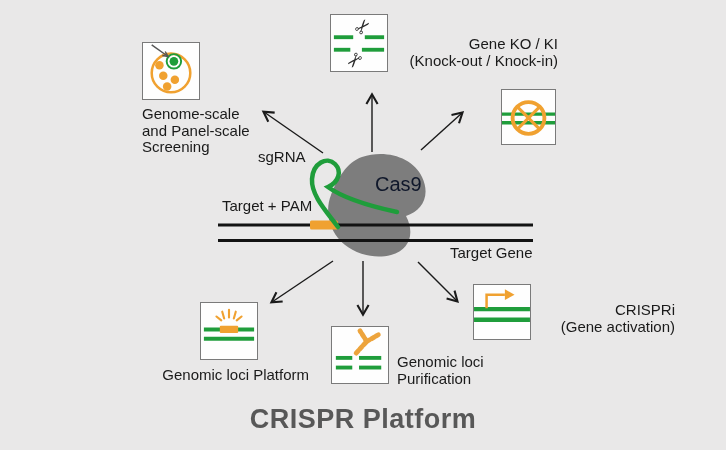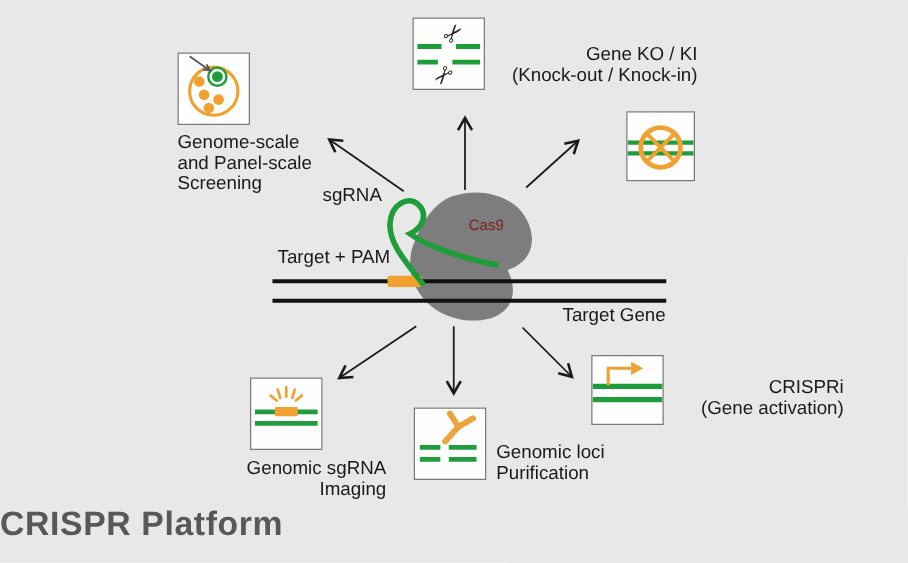--- a/index.html
+++ b/index.html
@@ -21,27 +21,27 @@
   .iconbox svg{display:block;width:100%;height:100%;}
   .label{
     position:absolute;
     font-size:15px;
     line-height:16.5px;
     white-space:pre-line;
   }
   .center{text-align:right;}
   .cas9{
     position:absolute;
-    font-size:12px;
-    color:#7f1d1d;
+    font-size:20px;
+    color:#0f172a;
   }
   .title{
     position:absolute;
     left:0;right:0;top:404px;
-    text-align:left;
+    text-align:center;
     font-size:27px;
     font-weight:bold;
     color:#585858;
     letter-spacing:0.5px;
   }
 </style>
 </head>
 <body>
 
 <div class="canvas">
@@ -165,21 +165,21 @@
   </div>
 
   <div class="label" style="left:142px;top:106px;width:140px">Genome-scale
 and Panel-scale
 Screening</div>
 
   <div class="label center" style="left:386px;top:36px;width:172px">Gene KO / KI
 (Knock-out / Knock-in)</div>
 
 
-  <div class="label center" style="left:149px;top:367px;width:160px">Genomic sgRNA Imaging</div>
+  <div class="label center" style="left:149px;top:367px;width:160px">Genomic loci Platform</div>
 
   <div class="label" style="left:397px;top:354px;width:110px">Genomic loci
 Purification</div>
 
   <div class="label center" style="left:515px;top:302px;width:160px">CRISPRi
 (Gene activation)</div>
 
   <div class="label" style="left:258px;top:149px">sgRNA</div>
 
   <div class="label" style="left:222px;top:198px">Target + PAM</div>

